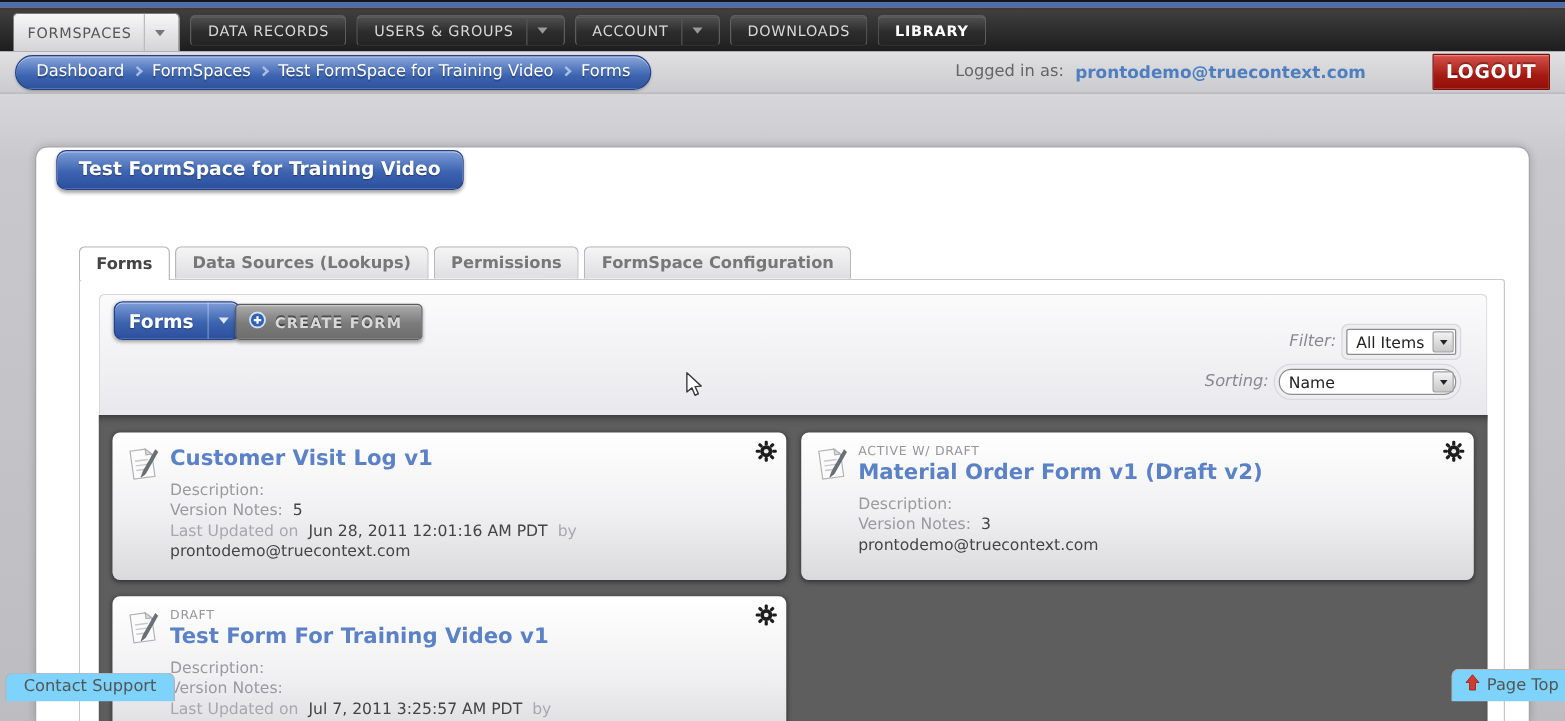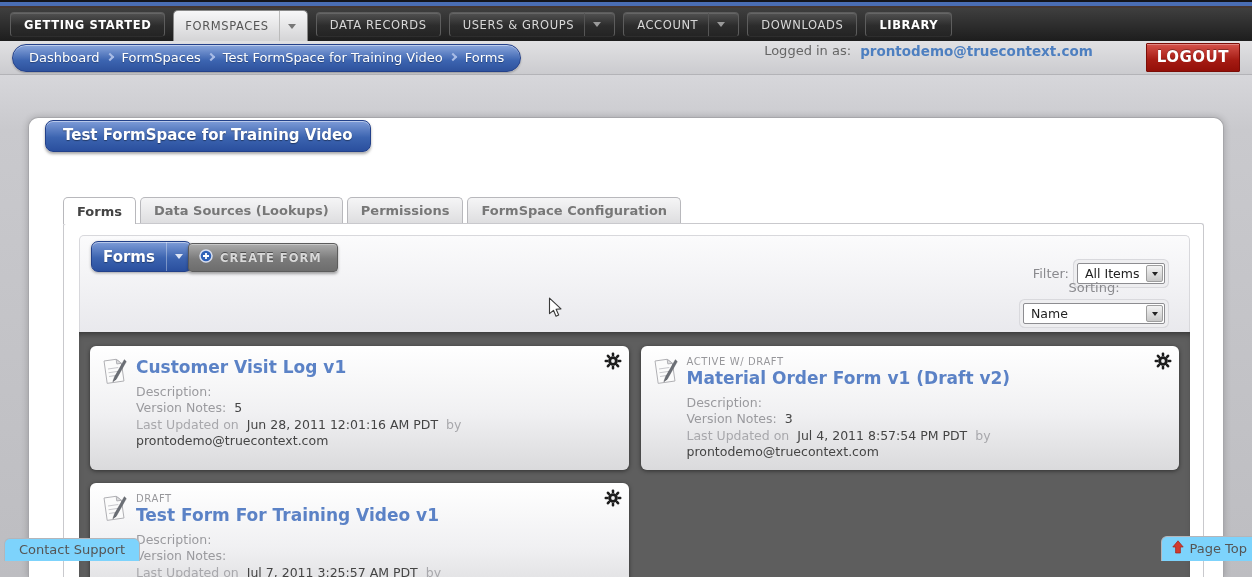--- a/index.html
+++ b/index.html
@@ -54,21 +54,21 @@
     display:inline-flex; align-items:center; padding:5px 16px 6px; border-radius:14px; cursor:pointer;
     background:linear-gradient(#8aa6dc,#3c64b0 60%,#2e529d);
     border:1px solid #24418a; color:#fff; font-size:13px;
     box-shadow:inset 0 1px 0 rgba(255,255,255,.45), 0 1px 2px rgba(0,0,0,.25);
     text-shadow:0 1px 1px rgba(0,0,0,.3);
   }
   .crumbs .chev {
     width:6px; height:6px; border-top:2px solid #a9bce6; border-right:2px solid #a9bce6;
     transform:rotate(45deg); margin:0 9px 0 7px;
   }
-  .sess { margin-left:auto; display:flex; gap:9px; }
+  .sess { margin-left:auto; display:flex; align-items:center; gap:9px; }
   .sess .pref { color:#666; font-size:13px; }
   .sess .mail { color:#4d7fc0; font-weight:bold; font-size:13.5px; }
   .logout-btn {
     padding:4px 10px 5px; border-radius:1px; cursor:pointer;
     background:linear-gradient(#d5524a,#a51b13 60%,#930f08);
     border:1px solid #7c0d07; color:#fff; font-size:15px; font-weight:bold; letter-spacing:.5px;
     box-shadow:inset 0 1px 0 rgba(255,255,255,.3); text-shadow:0 -1px 0 rgba(0,0,0,.3);margin-left:44px;
   }
   
   .main-panel {
@@ -113,21 +113,21 @@
   .forms-btn .tri { border-top-color:#dfe6f4; }
   .create-btn {
     position:absolute; left:108px; top:7px; height:29px; display:flex; align-items:center; gap:7px; cursor:pointer;
     padding:0 15px 0 10px; border-radius:4px;
     background:linear-gradient(#acacac,#7b7b7b 55%,#6d6d6d); border:1px solid #5c5c5c;
     color:#d9d9d9; font-size:11.5px; font-weight:bold; letter-spacing:1px;
     text-shadow:0 -1px 0 rgba(0,0,0,.45);
     box-shadow:inset 0 1px 0 rgba(255,255,255,.35), 0 2px 3px rgba(0,0,0,.35);
   }
   .ctrl-row { position:absolute; display:flex; align-items:center; gap:8px; }
-  .ctrl-row .clabel { color:#8a8a8e; font-size:13px; }
+  .ctrl-row .clabel { color:#8a8a8e; font-size:13px;font-style:italic; }
   .fake-select {
     height:21px; border:1px solid #8d8d91; border-radius:2px; background:#fff;
     display:flex; align-items:center; cursor:pointer;
     box-shadow:0 0 0 3px rgba(255,255,255,.55), 0 0 0 4px #d9d9dd;
   }
   .fake-select .sv { flex:1; padding:0 7px; font-size:12.5px; color:#222; white-space:nowrap; }
   .fake-select .sb {
     width:17px; height:17px; margin-right:1px; border:1px solid #9e9e9e; border-radius:2px;
     background:linear-gradient(#f3f3f3,#c8c8c8); display:flex; align-items:center; justify-content:center;
   }
@@ -167,23 +167,20 @@
   .cursor { position:absolute; left:548px; top:297px; z-index:60; pointer-events:none; }
 </style>
 </head>
 <body>
 
 <div class="strip-dark"></div>
 <div class="strip-blue"></div>
 <div class="strip-brown"></div>
 
 <div class="topnav">
-  <div class="nav-btn bold">
-    <span>GETTING STARTED</span>
-  </div>
   <div class="nav-tab">
     <span>FORMSPACES</span>
     <span class="seg">
         <span class="tri"></span>
       </span>
   </div>
   <div class="nav-btn">
     <span>DATA RECORDS</span>
   </div>
   <div class="nav-btn">
@@ -262,23 +259,23 @@
 
       <div class="ctrl-row" style="right:24px; top:27px;">
         <span class="clabel">Filter:</span>
         <div class="fake-select" style="width:88px;">
           <span class="sv">All Items</span>
           <span class="sb">
               <span class="tri"></span>
             </span>
         </div>
       </div>
-      <div class="ctrl-row" style="right:24px; top:44px;flex-direction:column;">
+      <div class="ctrl-row" style="right:24px; top:59px;">
         <span class="clabel">Sorting:</span>
-        <div class="fake-select" style="width:142px;">
+        <div class="fake-select" style="width:142px;border-radius:10px;">
           <span class="sv">Name</span>
           <span class="sb">
               <span class="tri"></span>
             </span>
         </div>
       </div>
     </div>
 
     <div class="cards-wrap">
       <div class="cards-grid">
@@ -358,25 +355,20 @@
             </svg>
           </span>
           <div class="status">ACTIVE W/ DRAFT</div>
           <div class="card-title">Material Order Form v1 (Draft v2)</div>
           <div class="meta">
             <div><span class="lbl">Description:</span></div>
             <div>
               <span class="lbl">Version Notes:</span>
               <span class="sp">3</span>
             </div>
-            <div>
-              <span class="lt">Last Updated on</span>
-              <span class="sp">Jul 4, 2011 8:57:54 PM PDT</span>
-              <span class="lt sp">by</span>
-            </div>
             <div><span>prontodemo@truecontext.com</span></div>
           </div>
         </div>
 
         <div class="card">
           <span class="card-icon">
             <svg width="32" height="32" viewBox="0 0 34 34">
               <g transform="rotate(-8 17 17)">
                 <path d="M8 5h13l5 5v19H8z" fill="#fbfbfb" stroke="#b0b0b4"></path>
                 <path d="M21 5l5 5h-5z" fill="#dcdcde" stroke="#b0b0b4"></path>

